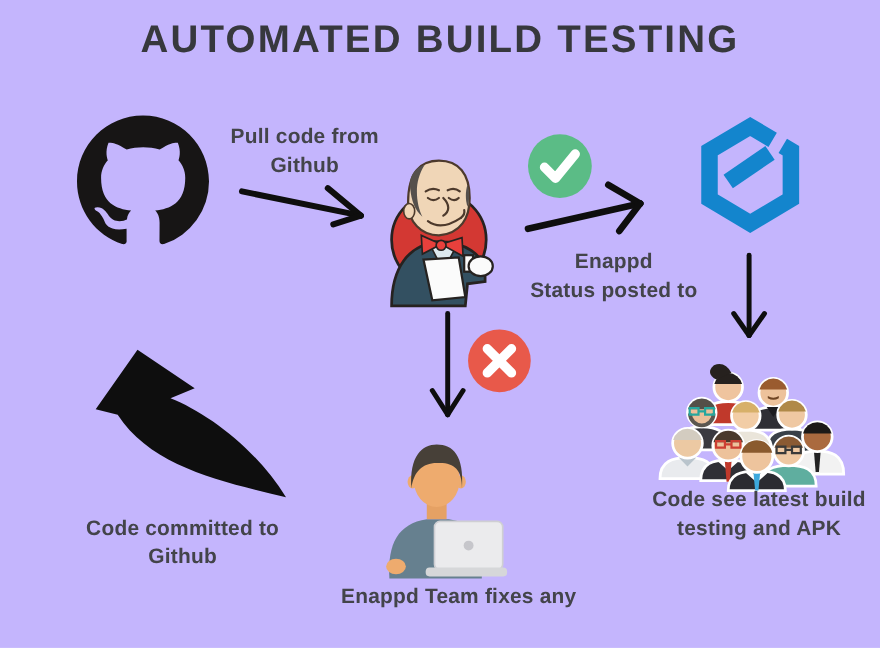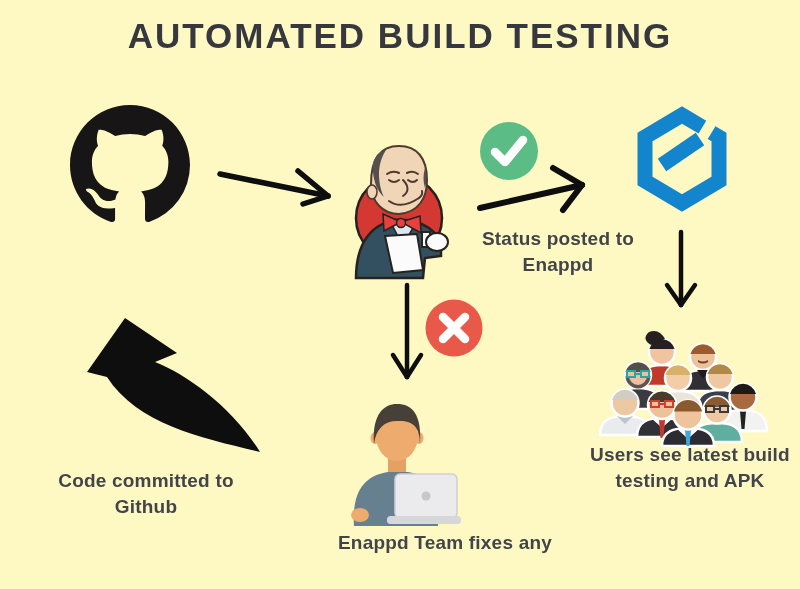--- a/index.html
+++ b/index.html
@@ -1,17 +1,17 @@
 <!DOCTYPE html>
 <html><head>
 <meta charset="utf-8">
 <style>
   html,body{margin:0;padding:0;background:#fff;}
   #stage{
-    position:relative;width:800px;height:589px;background:#fef9c3;overflow:hidden;
+    position:relative;width:800px;height:589px;background:#c4b5fd;overflow:hidden;
     font-family:"Liberation Sans",sans-serif;
   }
   .abs{position:absolute;}
   #title{
     position:absolute;top:16px;left:0;width:100%;text-align:center;
     font-size:35px;font-weight:700;letter-spacing:2px;color:#37383d;
   }
   .label{
     position:absolute;text-align:center;font-size:19px;font-weight:600;
     color:#43444a;line-height:26px;letter-spacing:0.2px;
@@ -22,20 +22,24 @@
 <body>
 
 <div id="stage">
 
   <div id="title">AUTOMATED BUILD TESTING</div>
 
   <svg class="abs" style="left:70px;top:105px;" width="120" height="120" viewBox="0 0 16 16">
     <path d="M8 0C3.58 0 0 3.58 0 8c0 3.54 2.29 6.53 5.47 7.59.4.07.55-.17.55-.38 0-.19-.01-.82-.01-1.49-2.01.37-2.53-.49-2.69-.94-.09-.23-.48-.94-.82-1.13-.28-.15-.68-.52-.01-.53.63-.01 1.08.58 1.23.82.72 1.21 1.87.87 2.33.66.07-.52.28-.87.51-1.07-1.78-.2-3.64-.89-3.64-3.95 0-.87.31-1.59.82-2.15-.08-.2-.36-1.02.08-2.12 0 0 .67-.21 2.2.82.64-.18 1.32-.27 2-.27s1.36.09 2 .27c1.53-1.04 2.2-.82 2.2-.82.44 1.1.16 1.92.08 2.12.51.56.82 1.27.82 2.15 0 3.07-1.87 3.75-3.65 3.95.29.25.54.73.54 1.48 0 1.07-.01 1.93-.01 2.2 0 .21.15.46.55.38A8.01 8.01 0 0 0 16 8c0-4.42-3.58-8-8-8z" fill="#171515"></path>
   </svg>
 
+  <div class="label" style="left:197px;top:112px;width:160px;">
+    <div>Pull code from</div>
+    <div>Github</div>
+  </div>
 
   <svg class="abs" style="left:210px;top:158px;" width="135" height="58" viewBox="0 0 135 58">
     <g fill="none" stroke-linecap="round" stroke-width="5.5" stroke="#0e0e0e">
       <path d="M 10,16 L 118,38"></path>
       <path d="M 118,38 L 88,13"></path>
       <path d="M 118,38 L 93,46"></path>
     </g>
   </svg>
 
   <svg class="abs" style="left:343px;top:140px;" width="118" height="138" viewBox="0 0 118 138">
@@ -72,22 +76,22 @@
 
   <svg class="abs" style="left:472px;top:160px;" width="120" height="60" viewBox="0 0 120 60">
     <g fill="none" stroke-linecap="round" stroke-width="6" stroke="#0e0e0e">
       <path d="M 8,48 L 110,25"></path>
       <path d="M 110,25 L 81,8"></path>
       <path d="M 110,25 L 91,50"></path>
     </g>
   </svg>
 
   <div class="label" style="left:458px;top:226px;width:200px;">
+    <div>Enappd</div>
     <div>Status posted to</div>
-    <div>Enappd</div>
   </div>
 
   <svg class="abs" style="left:637px;top:107px;" width="91" height="104" viewBox="0 0 91 104">
     <g fill="none" stroke-width="15" stroke-miterlimit="4" stroke="#1385cd">
       <path d="M 65.4,20.1 L 45,8 L 8,30 L 8,74 L 45,96 L 82,74 L 82,30 L 74.6,25.6"></path>
       <path d="M 25,58 L 63,32"></path>
     </g>
   </svg>
 
   <svg class="abs" style="left:664px;top:228px;" width="36" height="84" viewBox="0 0 36 84">
@@ -161,21 +165,21 @@
     <g transform="translate(84,91)">
       <path d="M -26,31 C -26,16 -14,13 0,13 C 14,13 26,16 26,31 Z" fill="#2b2b31" stroke="#fff" stroke-width="2.5"></path>
       <path d="M -9,13 L 0,21 L 9,13" fill="none" stroke="#ffffff" stroke-width="4"></path>
       <path d="M -3,15 L 3,15 L 1.5,31 L -1.5,31 Z" fill="#3da8dc"></path>
       <circle r="14.5" fill="#eec49d" stroke="#fff" stroke-width="2.5"></circle>
       <path d="M -14,-3.5 A 14.3 14.3 0 0 1 14,-3.5 Z" fill="#8a5a2e"></path>
     </g>
   </svg>
 
   <div class="label" style="left:580px;top:442px;width:220px;">
-    <div>Users see latest build</div>
+    <div>Code see latest build</div>
     <div>testing and APK</div>
   </div>
 
   <svg class="abs" style="left:390px;top:282px;" width="36" height="102" viewBox="0 0 36 102">
     <g fill="none" stroke-linecap="round" stroke-width="4.5" stroke="#0e0e0e">
       <path d="M 17,3 L 17,95"></path>
       <path d="M 17,95 L 3,73"></path>
       <path d="M 17,95 L 31,73"></path>
     </g>
   </svg>
@@ -191,25 +195,25 @@
     <ellipse cx="27" cy="40" rx="4.5" ry="6" fill="#eeab6e"></ellipse>
     <ellipse cx="71" cy="40" rx="4.5" ry="6" fill="#eeab6e"></ellipse>
     <ellipse cx="49" cy="38" rx="21" ry="25" fill="#eeab6e"></ellipse>
     <path d="M 26,46 C 24,16 36,6 49,6 C 64,6 74,16 72,46 C 72,28 64,22 49,23 C 36,23 28,31 26,46 Z" fill="#474038"></path>
     <ellipse cx="12" cy="117" rx="9" ry="7" fill="#eeab6e"></ellipse>
     <rect x="47" y="76" width="62" height="44" rx="5" fill="#ebebed" stroke="#cfcfd3" stroke-width="1.5"></rect>
     <circle cx="78" cy="98" r="4.5" fill="#c6c6cb"></circle>
     <rect x="39" y="118" width="74" height="8" rx="3.5" fill="#d6d7d9"></rect>
   </svg>
 
-  <div class="label" style="left:307px;top:530px;width:220px;margin-left:28px;">
+  <div class="label" style="left:307px;top:530px;width:220px;">
     <div>Enappd Team fixes any</div>
   </div>
 
   <svg class="abs" style="left:80px;top:310px;" width="190" height="150" viewBox="0 0 190 150">
     <path d="M 45,8 L 97,43 L 75,52 C 108,65 153,98 180,142 C 123,128 58,115 27,67 L 7,62 Z" fill="#0e0e0e"></path>
   </svg>
 
-  <div class="label" style="left:26px;top:468px;width:240px;">
+  <div class="label" style="left:46px;top:468px;width:240px;">
     <div>Code committed to Github</div>
   </div>
 
 </div>
 
 </body></html>

